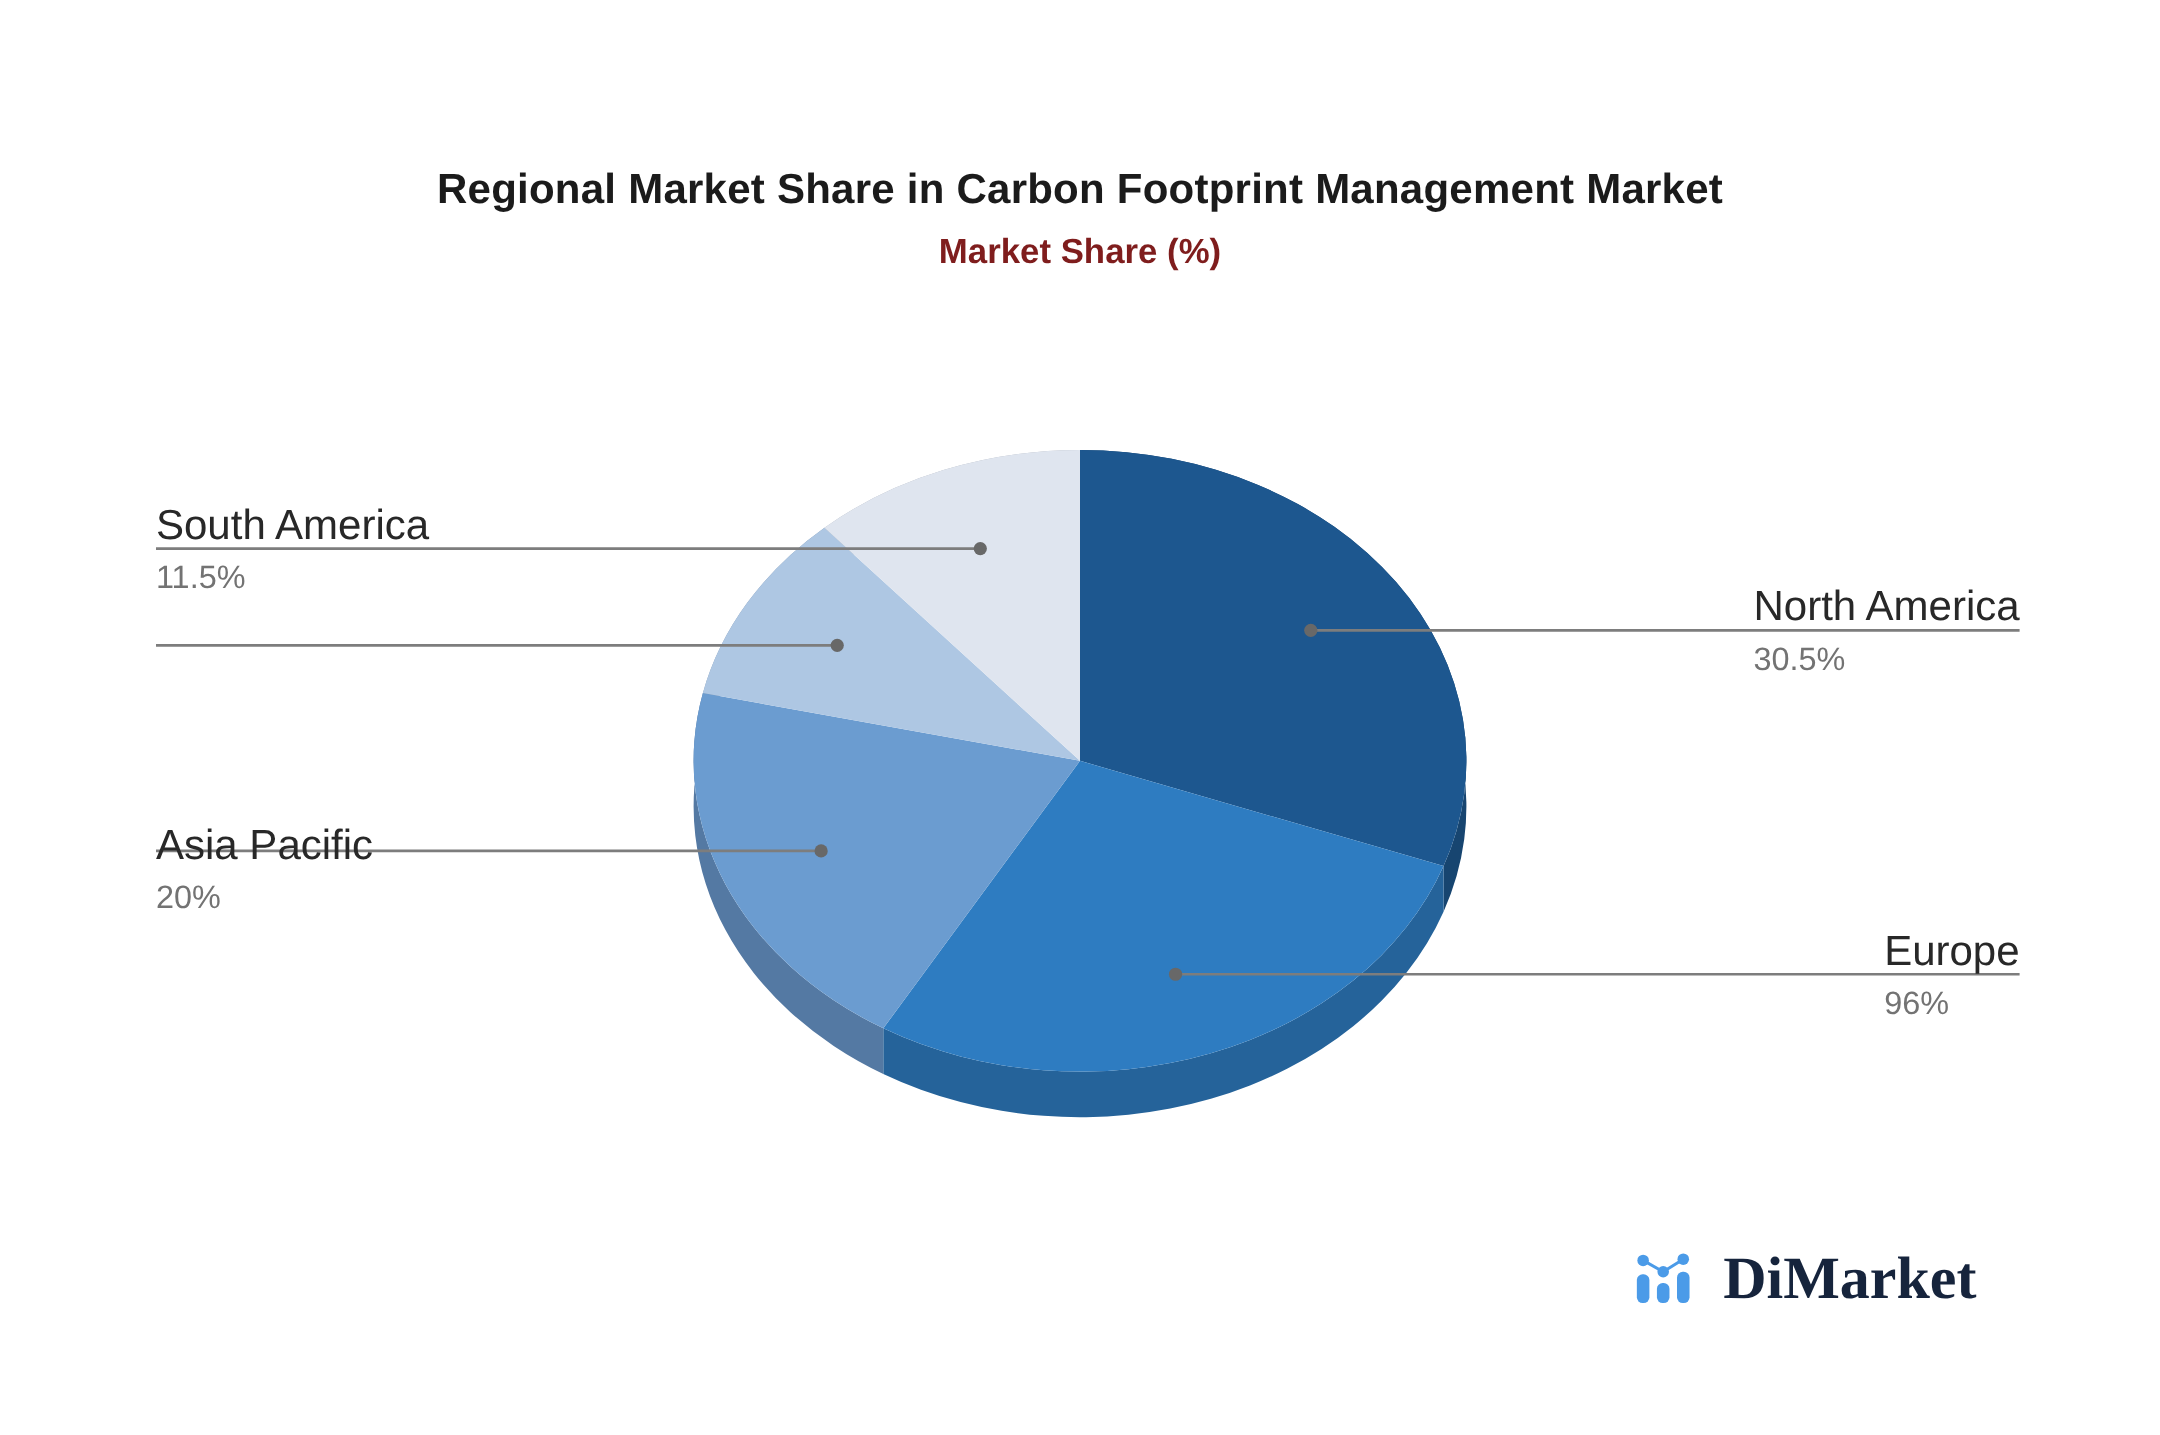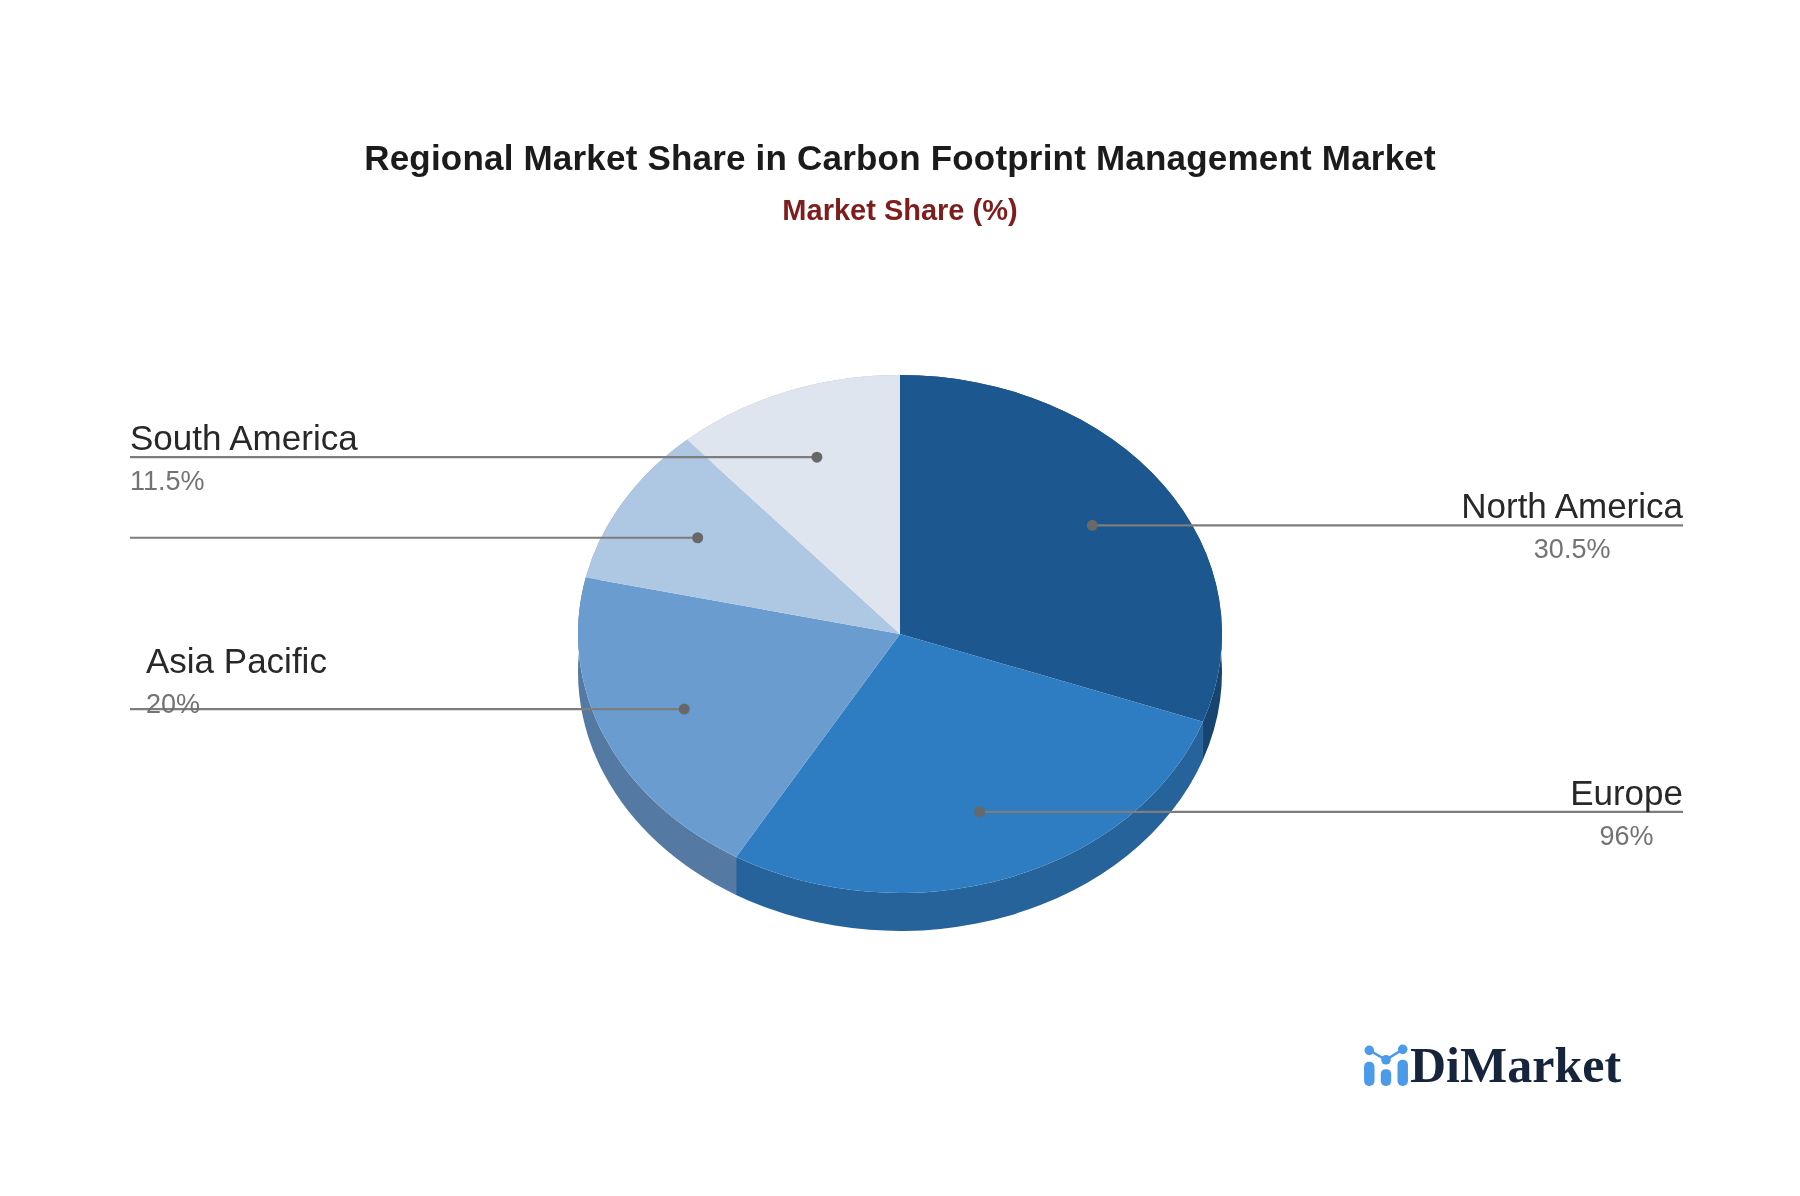--- a/index.html
+++ b/index.html
@@ -21,24 +21,24 @@
   .chart-subtitle{
     position:absolute;left:0;top:194px;width:100%;
     text-align:center;
     font-size:29px;font-weight:bold;color:#7f1d1d;
     margin:0;
   }
   #pie-svg{position:absolute;left:0;top:0;}
   .lbl{position:absolute;line-height:30px;white-space:nowrap;}
   .lbl .name{font-size:35px;color:#282828;}
   .lbl .pct{font-size:27px;color:#737373;margin-top:13px;}
-  .lbl.right{text-align:center;}
+  .lbl.right{text-align:left;}
   .logo{
     position:absolute;left:1363px;top:1040px;
-    display:flex;align-items:center;gap:1px;
+    display:flex;align-items:center;gap:27px;
   }
   .logo-text{
     font-family:"Liberation Serif", serif;
     font-weight:bold;font-size:50px;color:#16243c;
     letter-spacing:0px;line-height:1;
   }
 </style>
 </head>
 <body>
 
@@ -69,21 +69,21 @@
       <line x1="816.9122032212479" y1="457.13559709099695" x2="130" y2="457.13559709099695" stroke="#7d7d7d" stroke-width="2.2"></line>
       <circle cx="816.9122032212479" cy="457.13559709099695" r="5.5" fill="#686868"></circle>
     </svg>
 
   <div class="lbl left" style="top: 423.136px; left: 130px;">
     <div class="name">South America</div>
     <div class="pct">11.5%</div>
   </div>
 
 
-  <div class="lbl left" style="top: 646px; left: 130px; margin-left: 16px;">
+  <div class="lbl left" style="top: 690px; left: 130px;">
     <div class="name">Asia Pacific</div>
     <div class="pct">20%</div>
   </div>
 
   <div class="lbl right" style="top: 491.284px; right: 117px;">
     <div class="name">North America</div>
     <div class="pct">30.5%</div>
   </div>
 
   <div class="lbl right" style="top: 777.892px; right: 117px;">

